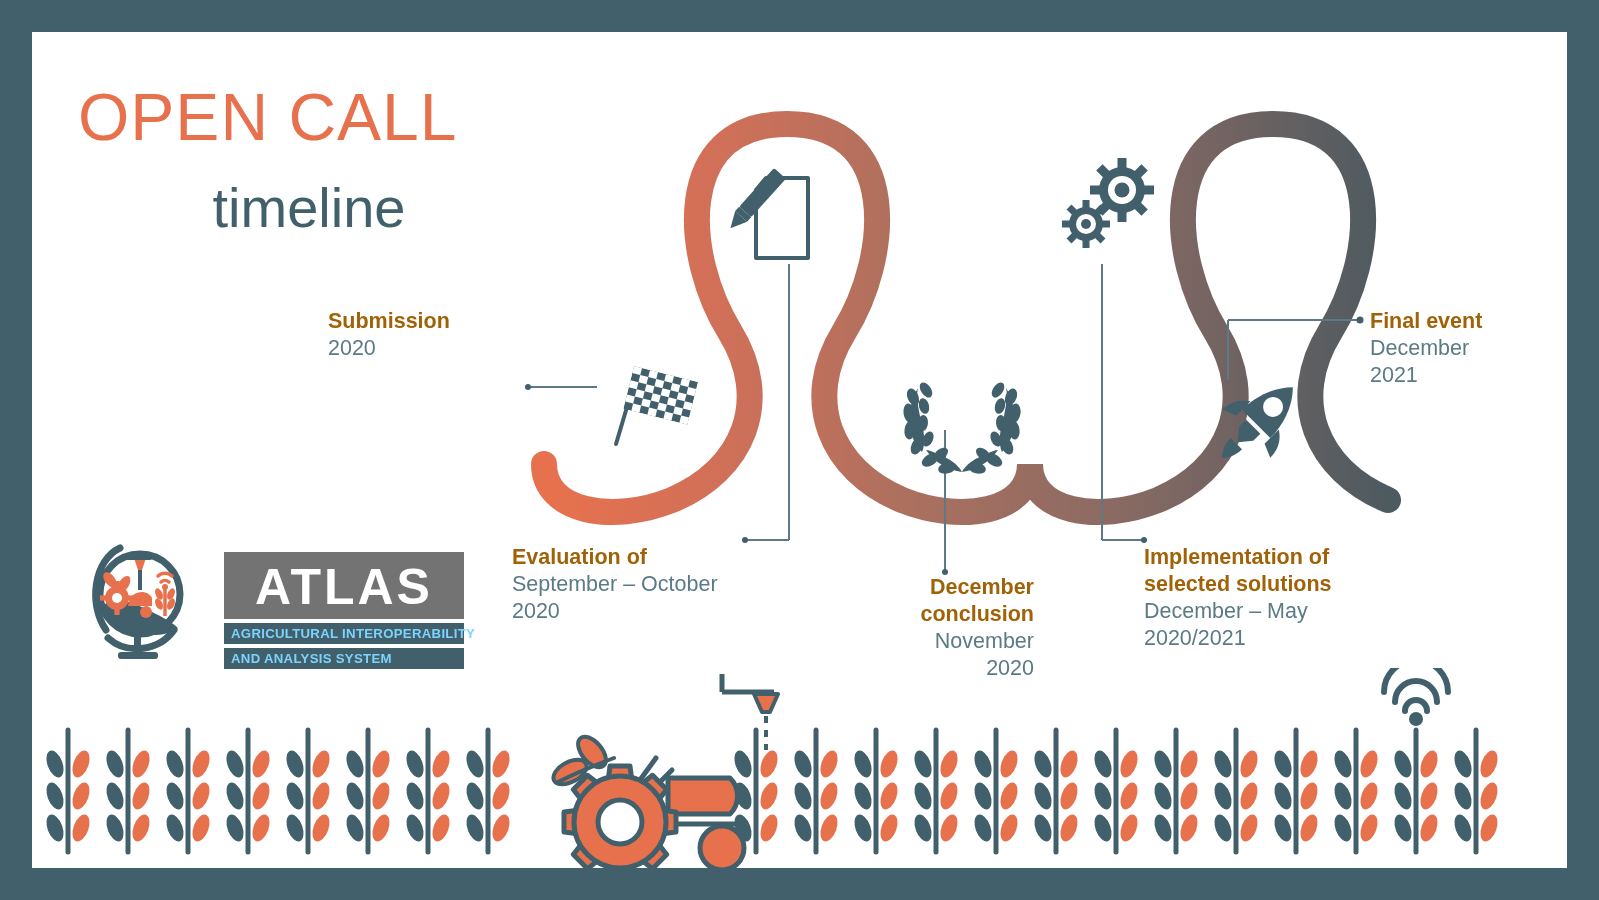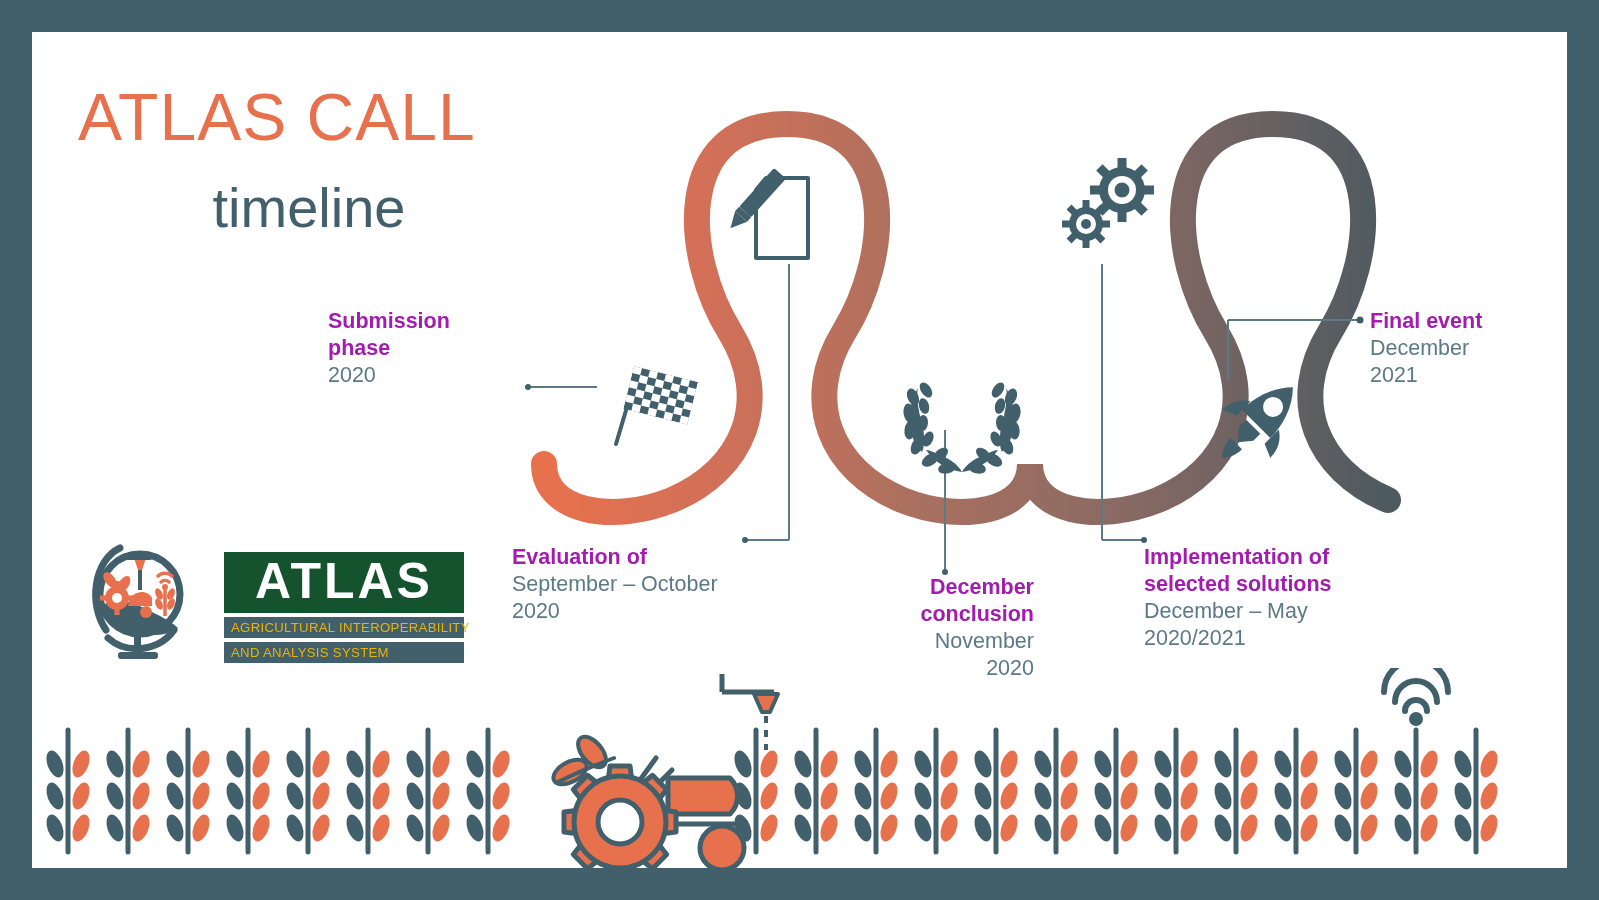--- a/index.html
+++ b/index.html
@@ -31,21 +31,21 @@
     font-size:56px;
     font-weight:300;
     line-height:1.0;
     text-align:center;
     margin-top:30px;
     padding-right:58px;
   }
   
   .label-block{position:absolute;}
   .label-title{
-    color:#a21caf;
+    color:#a16207;
     font-weight:bold;
     font-size:21.5px;
     line-height:1.26;
   }
   .label-sub{
     color:#5b7a85;
     font-weight:400;
     font-size:21.5px;
     line-height:1.26;
   }
@@ -59,35 +59,35 @@
   
   svg.layer{position:absolute;left:0;top:0;overflow:visible;}
   #road-layer{width:1535px;height:836px;}
   #crops-layer{position:absolute;left:0;bottom:0;width:1535px;height:200px;}
 
   
   #atlas-logo{position:absolute;left:52px;top:500px;width:380px;height:140px;}
   #atlas-globe{position:absolute;left:0;top:0;width:110px;height:130px;}
   #atlas-word{position:absolute;left:140px;top:20px;width:240px;}
   #atlas-name-bar{
-    background:#14532d;
+    background:#737373;
     color:#ffffff;
     font-size:50px;
     font-weight:bold;
     letter-spacing:3px;
     text-align:center;
     line-height:1.12;
-    padding:1px 6px 4px 6px;
+    padding:7px 6px 4px 6px;
     box-sizing:border-box;
   }
   .atlas-tag{
     background:#41606b;
-    color:#eab308;
+    color:#7dd3fc;
     font-size:13.2px;
-    font-weight:normal;
+    font-weight:bold;
     letter-spacing:0.3px;
     padding:3px 7px 3px 7px;
     margin-top:4px;
     box-sizing:border-box;
     white-space:nowrap;
   }
 </style>
 </head>
 <body>
 
@@ -283,27 +283,26 @@
         <circle cx="38" cy="28" r="10" fill="#ffffff"></circle>
         <path d="M 18 40 C 8 46, 4 56, 4 66 L 18 60 Z"></path>
         <path d="M 58 40 C 68 46, 72 56, 72 66 L 58 60 Z"></path>
         <path d="M 28 56 L 48 56 L 48 66 L 38 78 L 28 66 Z"></path>
         <path d="M 30 80 C 30 90, 34 96, 38 100 C 42 96, 46 90, 46 80 Z"></path>
       </g>
     </g>
   </svg>
 
   <div id="title-block">
-    <div id="title-main">ATLAS CALL</div>
+    <div id="title-main">OPEN CALL</div>
     <div id="title-sub">timeline</div>
   </div>
 
   <div id="lbl-submission" class="label-block">
     <div class="label-title">Submission</div>
-    <div class="label-title">phase</div>
     <div class="label-sub">2020</div>
   </div>
 
   <div id="lbl-evaluation" class="label-block">
     <div class="label-title">Evaluation of</div>
     <div class="label-sub">September – October</div>
     <div class="label-sub">2020</div>
   </div>
 
   <div id="lbl-contracts" class="label-block">

